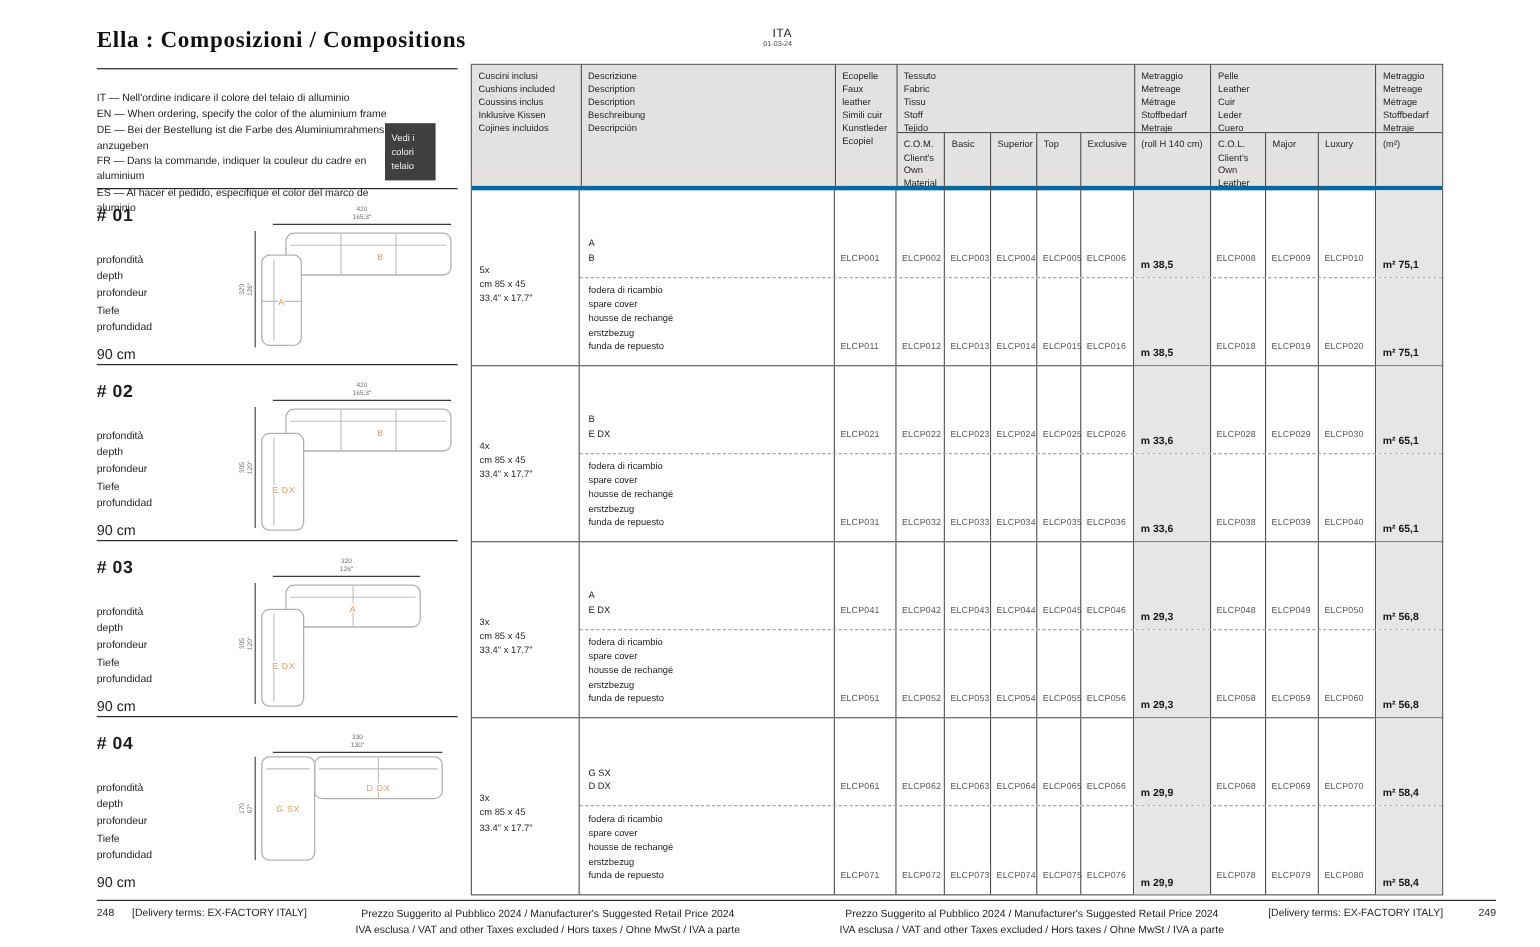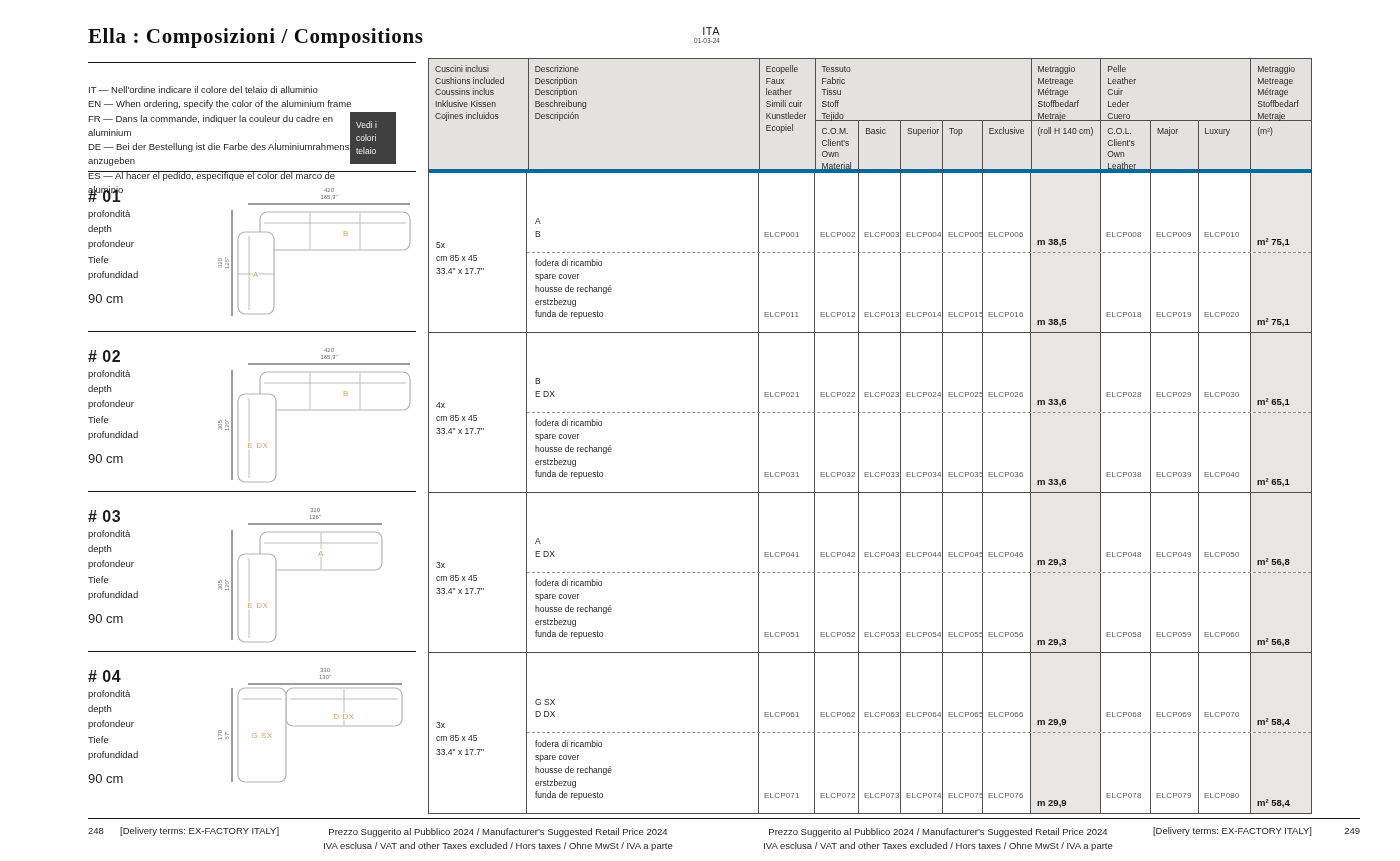--- a/index.html
+++ b/index.html
@@ -16,21 +16,21 @@
   .reminder-heading{font-size:9.5px;font-weight:bold;letter-spacing:.4px;padding-top:6px;color:#161616}
   .notes{margin-top:9px;font-size:9.5px;line-height:1.5;width:282px;color:#222}
   .note b{font-weight:normal}
   .badge{position:absolute;right:20px;top:38px;width:46px;background:#404040;color:#edf1ee;
        font-size:8.5px;line-height:1.5;padding:7px 6px;cursor:pointer}
 
   .comps{position:absolute;left:88px;top:172px;width:328px}
   .comp{position:relative;height:160px;border-bottom:1px solid #151515}
   .comp:last-of-type{border-bottom:none}
   .comp-id{padding-top:16px;font-weight:bold;font-size:16px;letter-spacing:.5px}
-  .depth-labels{margin-top:0;font-size:9.5px;line-height:1.6;color:#222}
+  .depth-labels{margin-top:23px;font-size:9.5px;line-height:1.6;color:#222}
   .depth-value{margin-top:9px;font-size:13px}
   .diag{position:absolute;right:0;top:12px}
   .dim{font-size:6px;fill:#6e6e6e}
   .dimline{stroke:#3a3a3a;stroke-width:1}
   .sofa{fill:#fff;stroke:#b2b2b2;stroke-width:1.2}
   .inner{stroke:#bcbcbc;stroke-width:1;fill:none}
   .elabel{font-size:8px;fill:#e59a57;letter-spacing:.6px;paint-order:stroke;stroke:#fff;stroke-width:2.5px}
 
   
   .edition{position:absolute;left:600px;top:26px;width:120px;text-align:right;line-height:1}
@@ -81,23 +81,23 @@
 <h1 class="page-title">Ella : Composizioni / Compositions</h1>
 <div class="title-rule"></div>
 
 <div class="reminder">
   <div class="notes">
 
       <div class="note"><b>IT</b> <span>— Nell'ordine indicare il colore del telaio di alluminio</span></div>
 
       <div class="note"><b>EN</b> <span>— When ordering, specify the color of the aluminium frame</span></div>
 
+      <div class="note"><b>DE</b> <span>— Bei der Bestellung ist die Farbe des Aluminiumrahmens anzugeben</span></div>
+
       <div class="note"><b>FR</b> <span>— Dans la commande, indiquer la couleur du cadre en aluminium</span></div>
-
-      <div class="note"><b>DE</b> <span>— Bei der Bestellung ist die Farbe des Aluminiumrahmens anzugeben</span></div>
 
       <div class="note"><b>ES</b> <span>— Al hacer el pedido, especifique el color del marco de aluminio</span></div>
 
   </div>
   <div class="badge pre">Vedi i
 colori
 telaio</div>
 </div>
 
 <div class="edition">

